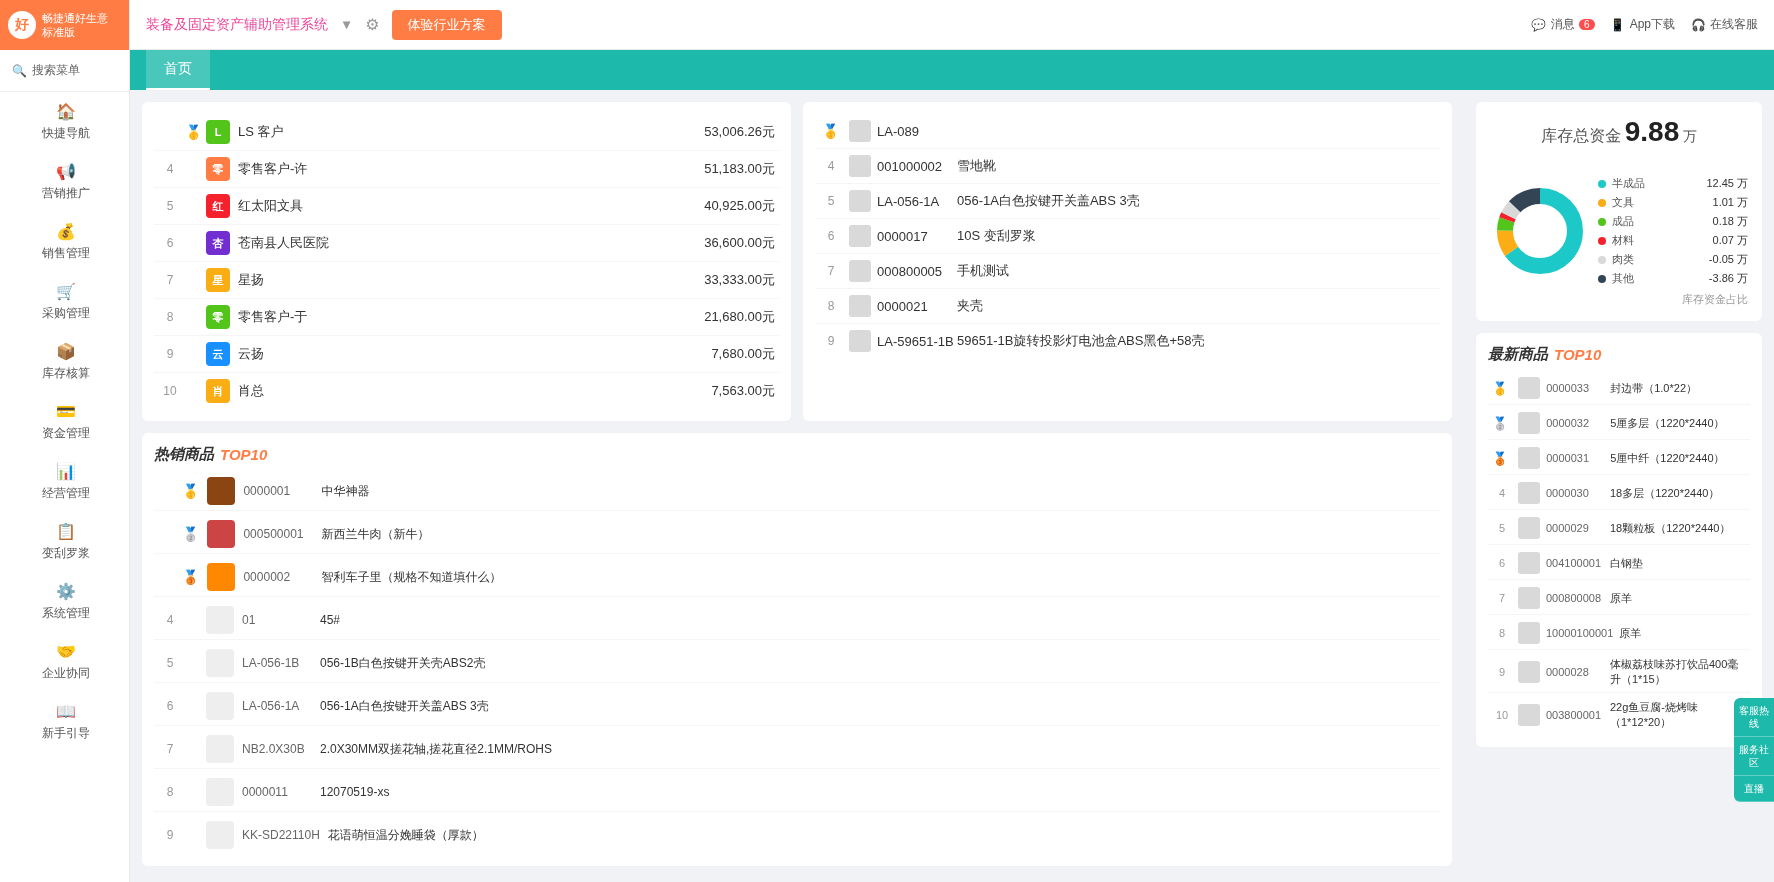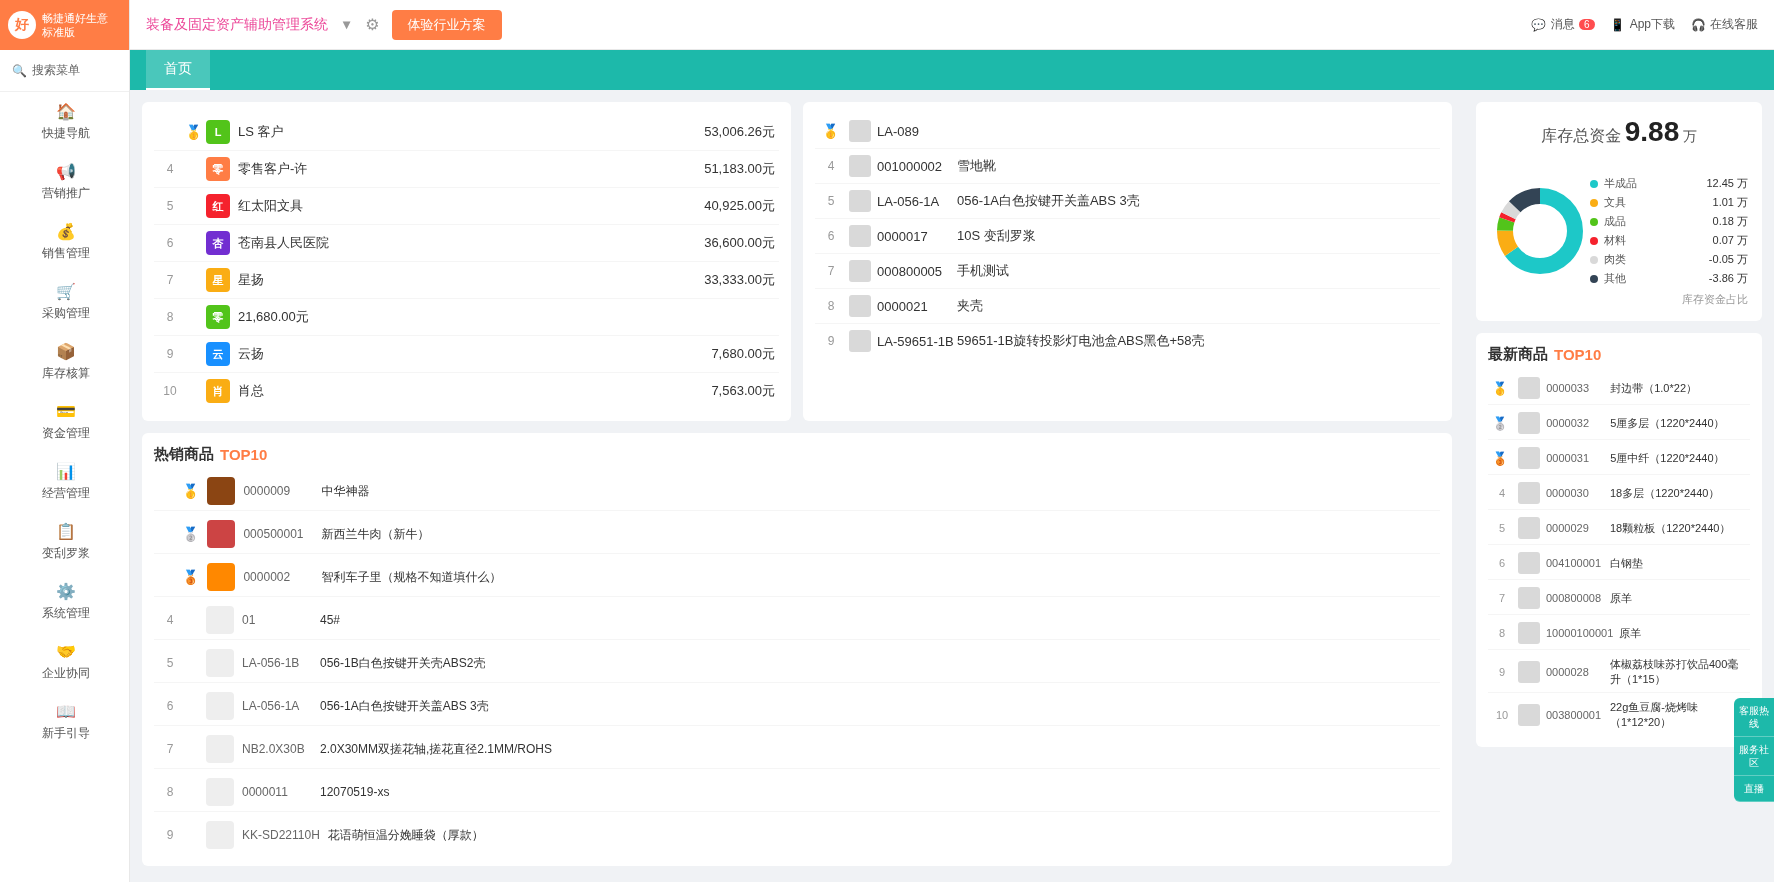--- a/index.html
+++ b/index.html
@@ -126,21 +126,21 @@
     .right-panel { width: 310px; flex-shrink: 0; overflow-y: auto; background: #f0f2f5; padding: 12px; display: flex; flex-direction: column; gap: 12px; }
 
     
     .inventory-card { background: #fff; border-radius: 6px; padding: 14px; }
     .inventory-total { text-align: center; margin-bottom: 12px; }
     .inventory-total-label { font-size: 16px; color: #555; }
     .inventory-total-value { font-size: 28px; font-weight: bold; color: #222; }
     .inventory-total-unit { font-size: 14px; color: #555; }
 
     
-    .donut-container { display: flex; align-items: center; gap: 0; margin-top: 28px; }
+    .donut-container { display: flex; align-items: center; gap: 8px; margin-top: 28px; }
     .donut-chart { position: relative; width: 100px; height: 100px; flex-shrink: 0; }
     .donut-chart svg { width: 100%; height: 100%; transform: rotate(-90deg); }
     .legend { flex: 1; display: flex; flex-direction: column; gap: 4px; }
     .legend-item { display: flex; align-items: center; gap: 6px; font-size: 11px; }
     .legend-dot { width: 8px; height: 8px; border-radius: 50%; flex-shrink: 0; }
     .legend-label { flex: 1; color: #555; }
     .legend-value { color: #333; font-weight: 500; }
     .inventory-subtitle { font-size: 11px; color: #999; text-align: right; margin-top: 6px; }
 
     
@@ -175,21 +175,21 @@
     .cs-btn:last-child { border-radius: 0 0 0 6px; }
 
     
     .two-col { display: flex; gap: 12px; }
     .col-left { flex: 1; }
     .col-right { flex: 1; }
 
     
     .section-header {
       font-size: 15px; font-weight: bold; color: #333; margin-bottom: 8px;
-      display: flex; align-items: center; gap: 6px;
+      display: flex; align-items: center; gap: 6px; font-style: italic;
     }
 
     
     .placeholder-icon {
       width: 28px; height: 28px; background: #d9d9d9; border-radius: 4px;
       display: flex; align-items: center; justify-content: center;
     }
     .placeholder-icon-sm {
       width: 22px; height: 22px; background: #d9d9d9; border-radius: 3px;
     }
@@ -327,20 +327,21 @@
               <div class="rank-num">7</div>
               <div class="rank-medal"></div>
               <div class="rank-avatar" style="background:#faad14;">星</div>
               <div class="rank-name">星扬</div>
               <div class="rank-value">33,333.00元</div>
             </div>
             <div class="rank-row">
               <div class="rank-num">8</div>
               <div class="rank-medal"></div>
               <div class="rank-avatar" style="background:#52c41a;">零</div>
+              <div class="rank-name">零售客户-于</div>
               <div class="rank-value">21,680.00元</div>
             </div>
             <div class="rank-row">
               <div class="rank-num">9</div>
               <div class="rank-medal"></div>
               <div class="rank-avatar" style="background:#1890ff;">云</div>
               <div class="rank-name">云扬</div>
               <div class="rank-value">7,680.00元</div>
             </div>
             <div class="rank-row">
@@ -403,21 +404,21 @@
       <div class="card">
         <div class="section-header">
           <span>热销商品</span>
           <span style="color:#ff7d45;">TOP10</span>
         </div>
         <div class="hot-products-grid">
           <div class="product-row">
             <div class="rank-num"></div>
             <span style="font-size:14px;">🥇</span>
             <div class="product-img" style="background:#8B4513;"></div>
-            <div class="product-code">0000009</div>
+            <div class="product-code">0000001</div>
             <div class="product-name">中华神器</div>
           </div>
           <div class="product-row">
             <div class="rank-num"></div>
             <span style="font-size:14px;">🥈</span>
             <div class="product-img" style="background:#cc4444;"></div>
             <div class="product-code">000500001</div>
             <div class="product-name">新西兰牛肉（新牛）</div>
           </div>
           <div class="product-row">

